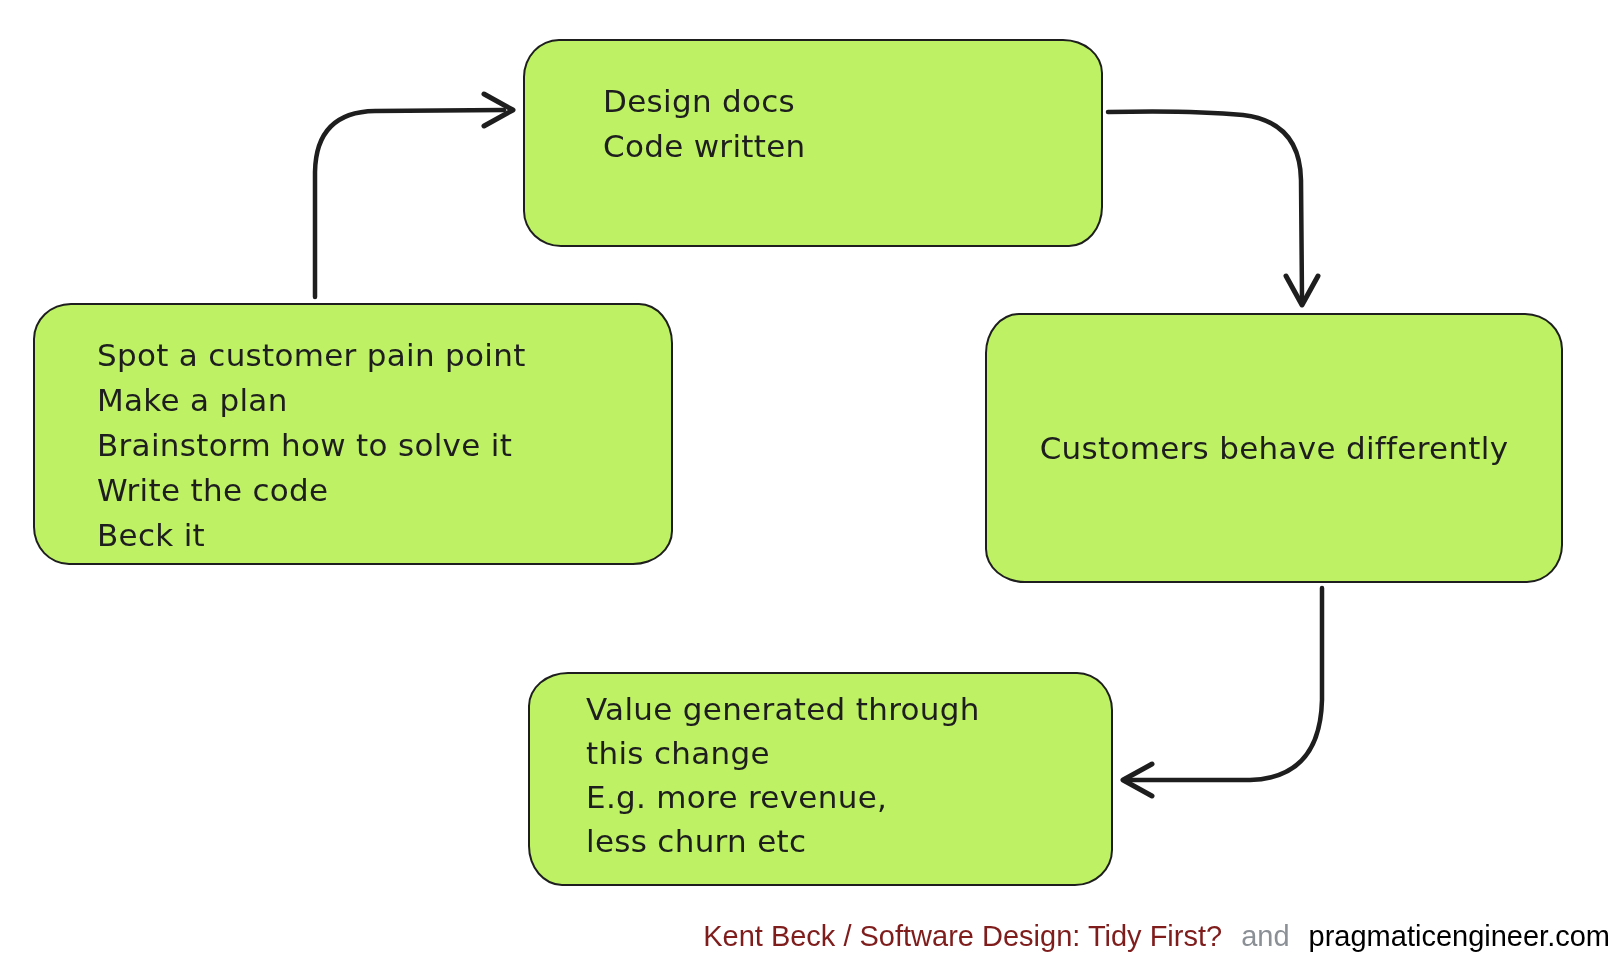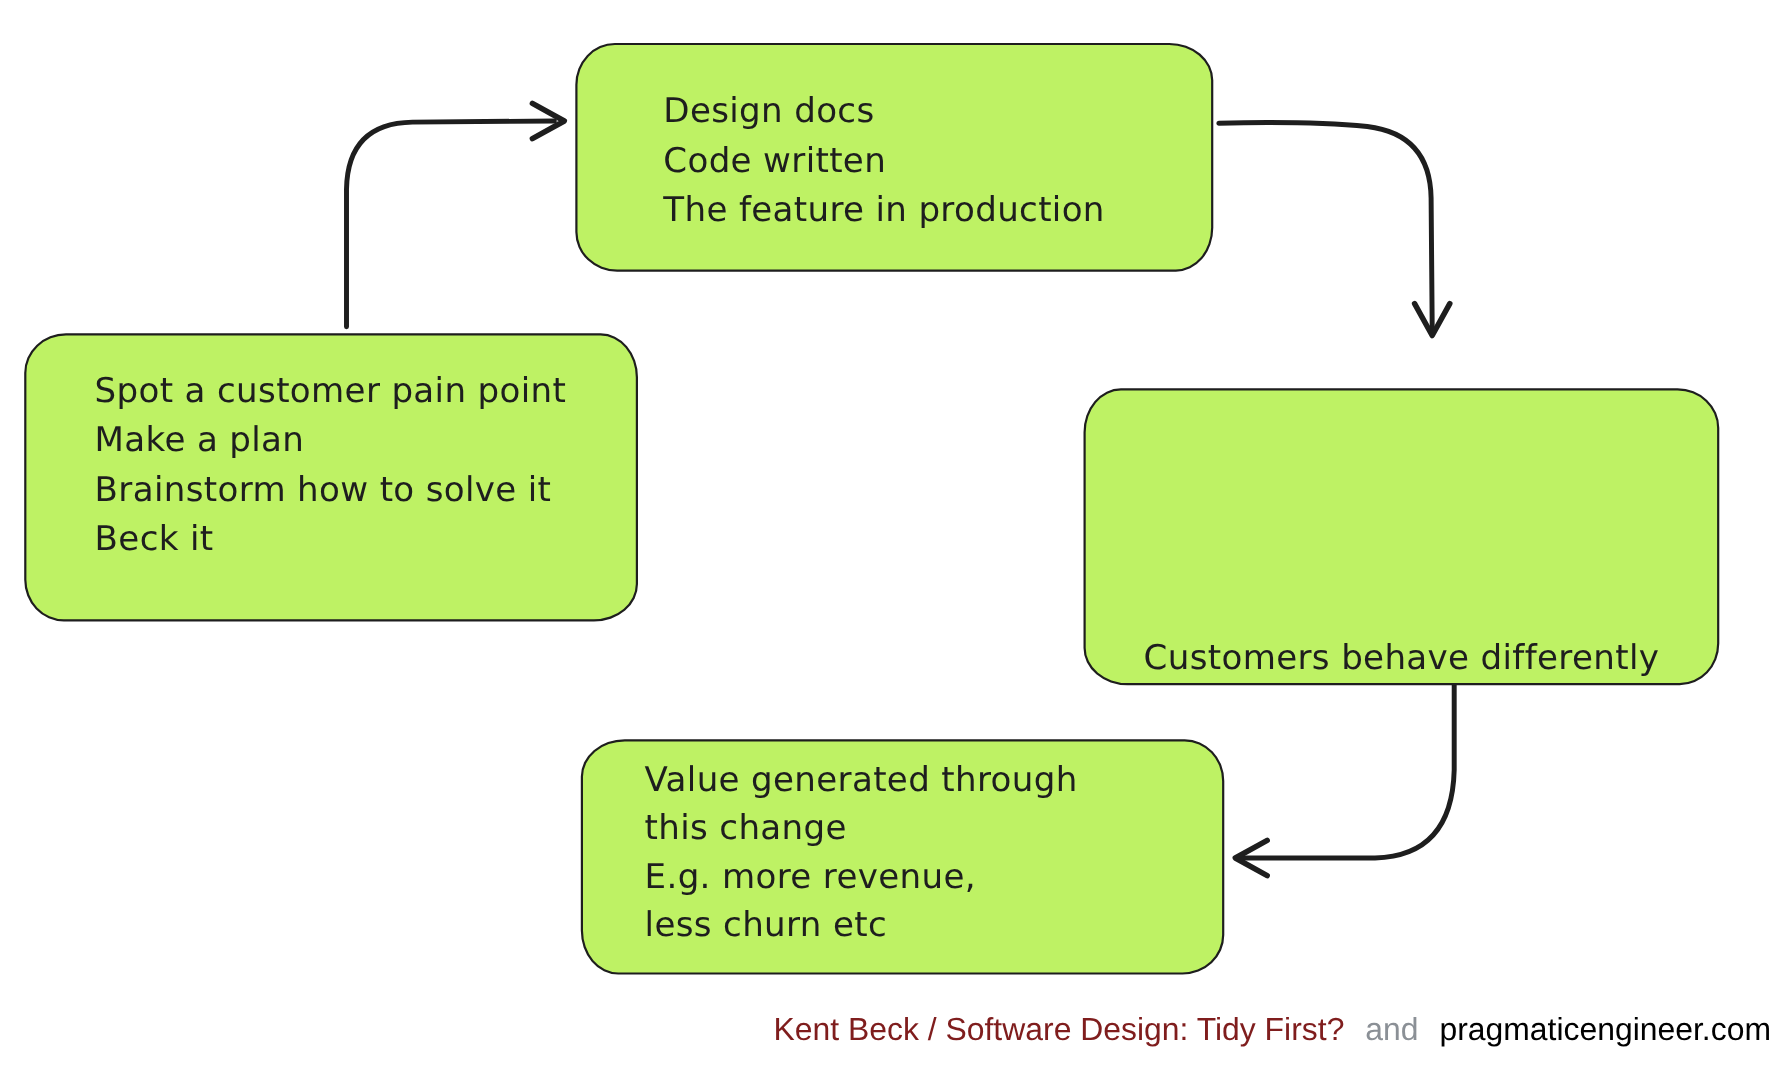--- a/index.html
+++ b/index.html
@@ -25,25 +25,25 @@
   .node {
     position: absolute;
     border: 2.5px solid #1e1e1e;
     background: #bef264;
     box-sizing: border-box;
     color: #1e1e1e;
   }
   
   .node-build  { left: 523px; top: 39px;  width: 580px; height: 208px;
                  border-radius: 36px 40px 34px 38px / 38px 34px 40px 36px; }
-  .node-plan   { left: 22px;  top: 303px; width: 558px; height: 262px;
+  .node-plan   { left: 33px;  top: 303px; width: 640px; height: 262px;
                  border-radius: 38px 34px 40px 36px / 36px 40px 34px 38px; }
   .node-behavior { left: 985px; top: 313px; width: 578px; height: 270px;
                  border-radius: 34px 38px 36px 40px / 40px 36px 38px 34px;
-                 display: flex; align-items: flex-end; justify-content: center; margin-top: 40px; }
+                 display: flex; align-items: center; justify-content: center; }
   .node-value  { left: 528px; top: 672px; width: 585px; height: 214px;
                  border-radius: 40px 36px 38px 34px / 34px 38px 36px 40px; }
   .node-text {
     font-size: 31px;
     line-height: 45px;
     letter-spacing: 0.3px;
     white-space: nowrap;
   }
   .node-text span { display: block; }
   .node-build  .node-text { padding: 38px 0 0 78px; }
@@ -91,29 +91,29 @@
     <g>
       <path class="shaft" d="M 1322 588 L 1322 700 Q 1320 778 1250 780 L 1130 780"></path>
       <polyline class="head" points="1152,764 1123,780 1152,796"></polyline>
     </g>
   </svg>
 
   <div class="node node-build">
     <div class="node-text">
       <span>Design docs</span>
       <span>Code written</span>
-      <span>The feature in production</span>
     </div>
   </div>
 
   <div class="node node-plan">
     <div class="node-text">
       <span>Spot a customer pain point</span>
       <span>Make a plan</span>
       <span>Brainstorm how to solve it</span>
+      <span>Write the code</span>
       <span>Beck it</span>
     </div>
   </div>
 
   <div class="node node-behavior">
     <div class="node-text">
       <span>Customers behave differently</span>
     </div>
   </div>
 

